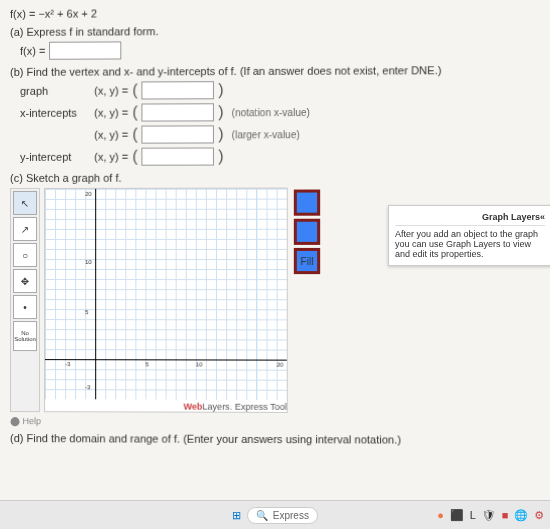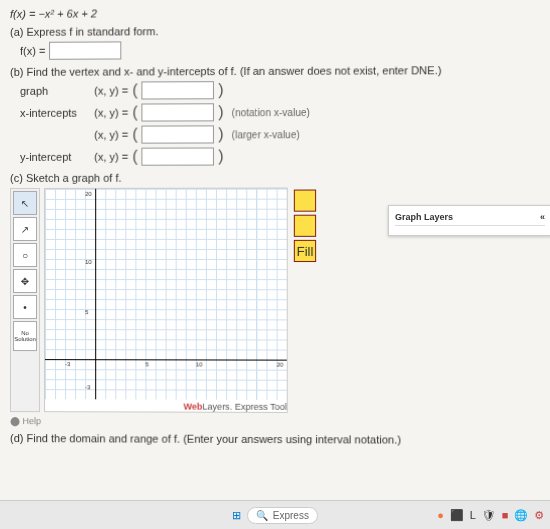--- a/index.html
+++ b/index.html
@@ -1,38 +1,38 @@
 <!DOCTYPE html>
 <html><head>
 <meta charset="utf-8">
 <style>
 body{margin:0;font-family:Arial,sans-serif;font-size:11px;color:#333;background:#e8e6e2;width:550px;height:529px;overflow:hidden;position:relative}
 .page{background:#f5f4f1;padding:8px 10px;min-height:500px;transform:perspective(800px) rotateY(-1deg);transform-origin:left}
-.fn{font-style:italic}
+.fn{}
 .eq{margin-bottom:6px}
 .part-label{margin:6px 0 4px 0}
 .inp{border:1px solid #999;background:#fff;height:16px;width:60px;display:inline-block;vertical-align:middle}
 .inp.wide{width:70px}
 .row{margin:4px 0 4px 10px;display:flex;align-items:center;gap:4px}
 .lbl{width:70px;display:inline-block}
 .paren{font-size:16px;color:#555}
 .hint{color:#666;font-size:10px;margin-left:4px}
 .graph-area{display:flex;gap:4px;margin-top:4px}
 .toolbar{display:flex;flex-direction:column;gap:2px;background:#f0f0f0;padding:2px;border:1px solid #ccc}
 .tool{width:22px;height:22px;border:1px solid #aaa;background:#fff;display:flex;align-items:center;justify-content:center;font-size:10px;cursor:pointer}
 .tool.sel{background:#dde8f5}
 .grid-wrap{position:relative;border:1px solid #ccc;background:#fff}
 .grid{width:240px;height:210px;background-image:linear-gradient(#d0e0f0 1px,transparent 1px),linear-gradient(90deg,#d0e0f0 1px,transparent 1px);background-size:10px 10px;position:relative}
 .axis-y{position:absolute;left:50px;top:0;bottom:0;width:1px;background:#000}
 .axis-x{position:absolute;left:0;right:0;top:170px;height:1px;background:#000}
 .ticks{position:absolute;font-size:6px;color:#333}
 .right-tools{display:flex;flex-direction:column;gap:3px;padding:2px}
-.rt{width:20px;height:20px;border:1px solid #7f1d1d;background:#fde047;font-size:13px;display:flex;align-items:center;justify-content:center}
+.rt{width:20px;height:20px;border:3px solid #7f1d1d;background:#3b82f6;font-size:10px;display:flex;align-items:center;justify-content:center}
 .layers{position:absolute;right:-2px;top:205px;width:150px;background:#fff;border:1px solid #ccc;padding:6px;font-size:9px;box-shadow:0 1px 3px rgba(0,0,0,.2)}
-.layers-h{display:flex;justify-content:space-between;font-weight:bold;border-bottom:1px solid #ddd;padding-bottom:3px;margin-bottom:3px}
+.layers-h{display:flex;justify-content:flex-end;font-weight:bold;border-bottom:1px solid #ddd;padding-bottom:3px;margin-bottom:3px}
 .footer-tool{text-align:right;font-size:9px;color:#555;margin-top:2px}
 .footer-tool b{color:#c44}
 .taskbar{position:absolute;bottom:0;left:0;right:0;height:28px;background:#e8e8e8;border-top:1px solid #ccc;display:flex;align-items:center;justify-content:center;gap:6px}
 .search{display:flex;align-items:center;gap:4px;background:#fff;border:1px solid #ccc;border-radius:12px;padding:2px 8px;font-size:10px;color:#666}
 .tb-icons{position:absolute;right:6px;display:flex;gap:6px;font-size:11px}
 .help{font-size:9px;color:#888;margin-top:4px}
 </style>
 </head>
 <body>
 
@@ -112,20 +112,21 @@
 <div class="help">⬤ Help</div>
 
 <div class="part-label">(d) Find the domain and range of f. (Enter your answers using interval notation.)</div>
 </div>
 
 <div class="layers">
  <div class="layers-h">
       <span>Graph Layers</span>
       <span>«</span>
     </div>
+ <div>After you add an object to the graph you can use Graph Layers to view and edit its properties.</div>
 </div>
 
 <div class="taskbar">
  <span style="color:#0078d4">⊞</span>
  <div class="search">
       <span>🔍</span>
       <span>Express</span>
     </div>
  <div class="tb-icons">
   <span style="color:#e74">●</span>

